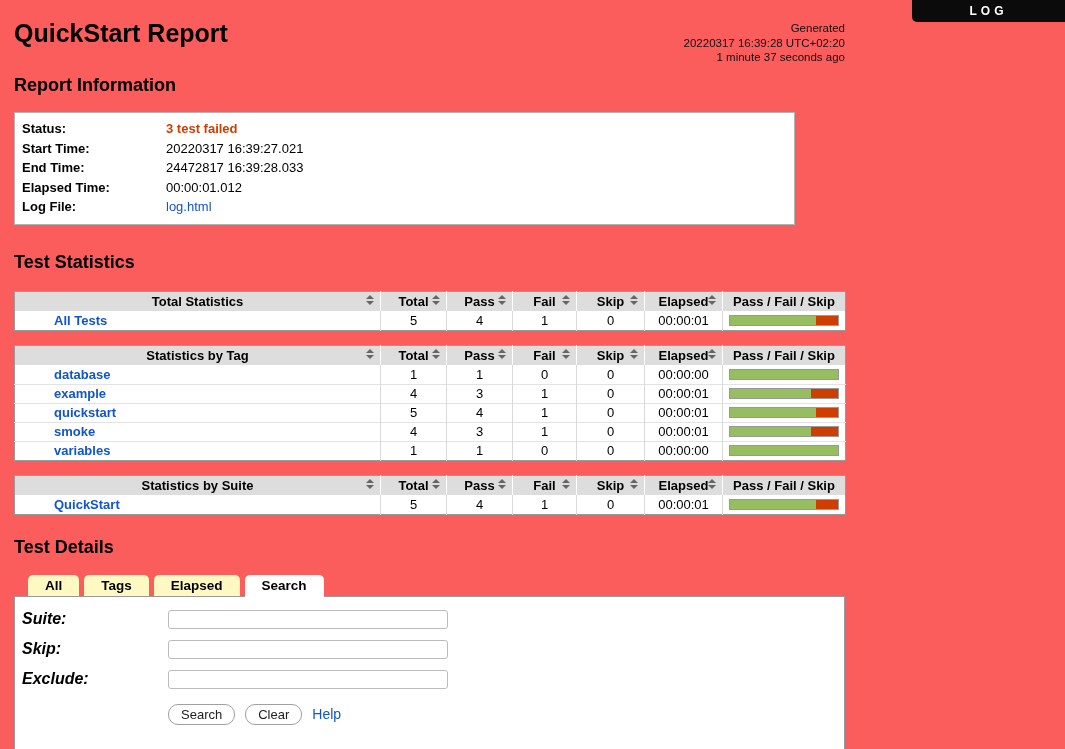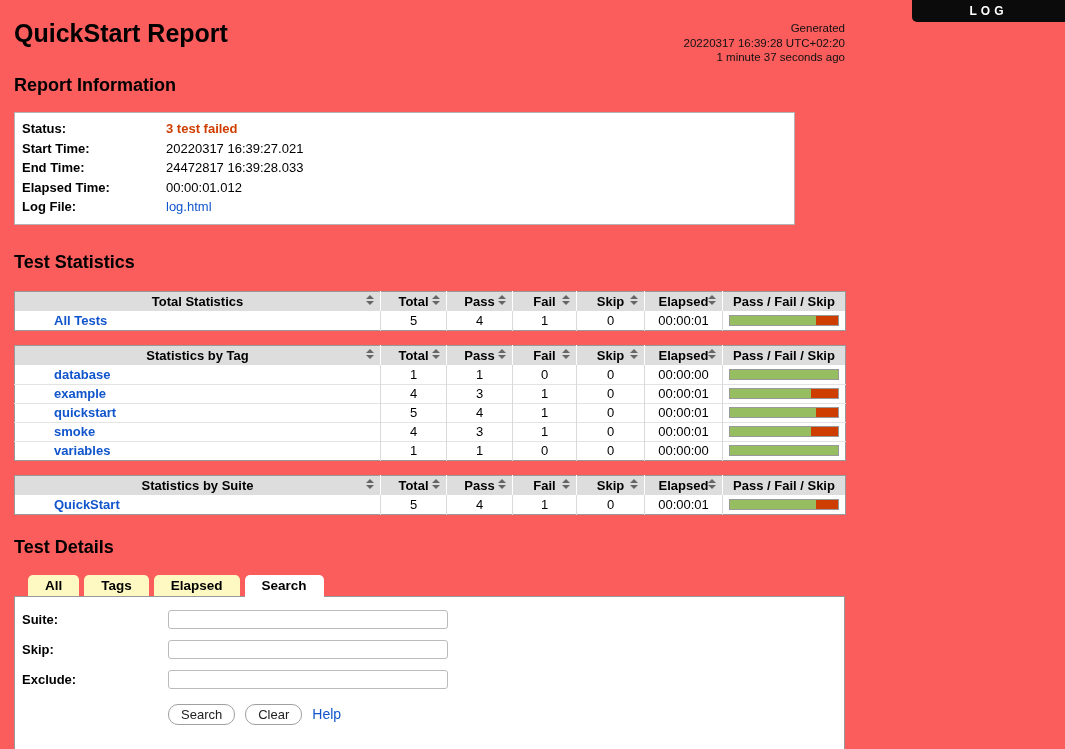--- a/index.html
+++ b/index.html
@@ -98,21 +98,21 @@
     height:21px;
   }
   .tab.active { background:#fff; margin-bottom:-1px; height:22px; }
   .panel {
     position:relative; z-index:1;
     width:831px; margin-left:14px; height:160px;
     background:#fff; border:1px solid #999;
     padding-top:4px;
   }
   .frow { display:flex; align-items:center; margin:7px 0 0 7px; height:23px; }
-  .frow .flbl { width:146px; font-size:13px; font-weight:bold; }
+  .frow .flbl { width:146px; font-size:16px; font-weight:bold;font-style:italic; }
   .frow input {
     width:280px; height:19px; padding:1px 4px;
     border:1px solid #bbb; border-radius:3px;
     font-family:"Liberation Sans", sans-serif; font-size:13px;
   }
   .btn-row { display:flex; align-items:center; margin:13px 0 0 153px; }
   .btn {
     font-family:"Liberation Sans", sans-serif;
     font-size:13px; color:#222;
     background:#fff; border:1px solid #a0a0a0; border-radius:10px;

